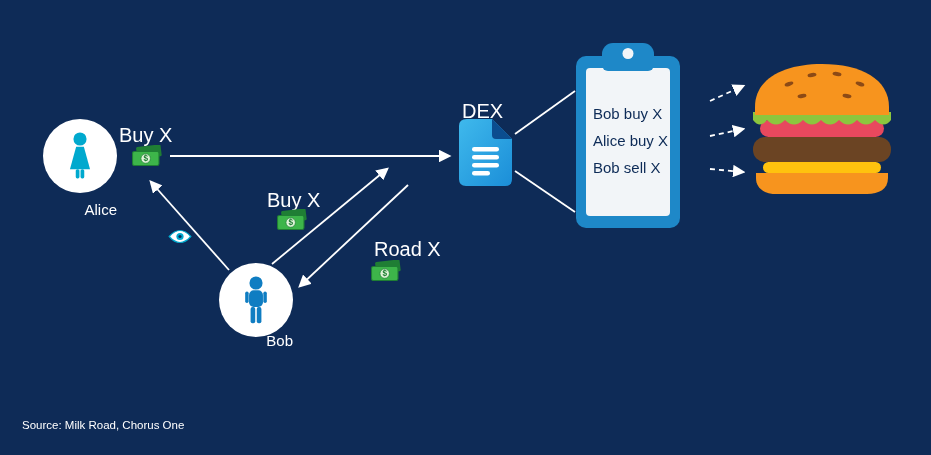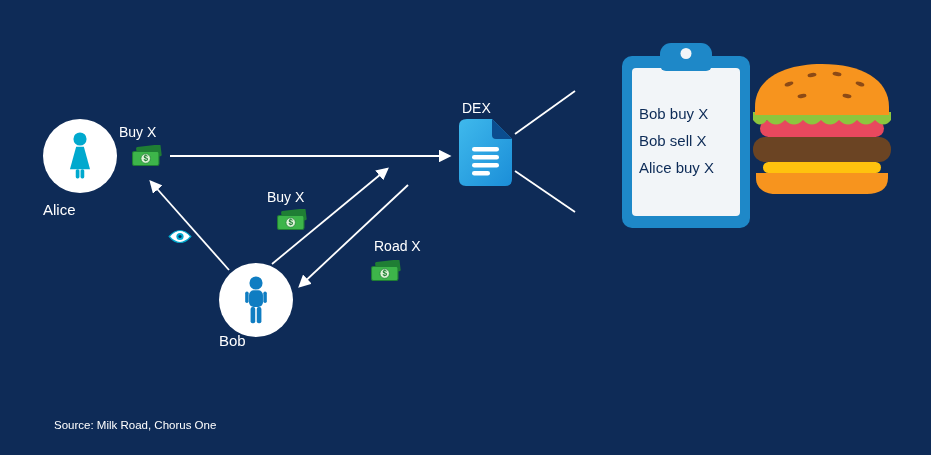--- a/index.html
+++ b/index.html
@@ -2,27 +2,27 @@
 <html style="--bg: #0e2b57; --arrow: #ffffff; --label-text: #ffffff; --alice-cyan: #00a9ce; --bob-blue: #0f7dc2; --money-green: #3db54a; --money-dark: #1f7e34; --money-light: #dff3d8; --doc-blue-light: #3fb9ec; --doc-blue: #1b8ed8; --doc-fold: #0b4d8f; --board-blue: #1e88c8; --paper: #f2f5f8; --clip-text: #0d2b57; --bun: #f7941e; --seed: #8c4a16; --lettuce: #8cc63e; --tomato: #e8485e; --patty: #6b4423; --cheese: #ffc20e;"><head>
 <meta charset="utf-8">
 <style>
   html,body{margin:0;padding:0;background:#0e2b57;}
   .canvas{
     position:relative;width:931px;height:455px;overflow:hidden;
     background:var(--bg,#0e2b57);
     font-family:"Liberation Sans",sans-serif;
   }
   .abs{position:absolute;}
-  .label{color:var(--label-text,#ffffff);font-size:14px;white-space:nowrap;}
+  .label{color:var(--label-text,#ffffff);font-size:20px;white-space:nowrap;}
   .node-circle{width:74px;height:74px;border-radius:50%;background:#ffffff;
     display:flex;align-items:center;justify-content:center;}
-  .node-label{width:74px;text-align:left;color:var(--label-text,#ffffff);font-size:15px;}
+  .node-label{width:74px;text-align:right;color:var(--label-text,#ffffff);font-size:15px;}
 
   
-  .board{width:128px;height:172px;background:var(--board-blue,#1e88c8);border-radius:10px;position:absolute;margin-left:46px;}
+  .board{width:104px;height:172px;background:var(--board-blue,#1e88c8);border-radius:10px;position:absolute;}
   .paper{position:absolute;left:10px;top:12px;right:10px;bottom:12px;
     background:var(--paper,#f2f5f8);border-radius:4px;}
   .clip{position:absolute;left:50%;transform:translateX(-50%);top:-13px;width:52px;height:28px;
     background:var(--board-blue,#1e88c8);border-radius:11px 11px 6px 6px;}
   .clip-hole{position:absolute;left:50%;transform:translateX(-50%);top:5px;width:11px;height:11px;
     border-radius:50%;background:var(--paper,#f2f5f8);}
   .entries{position:absolute;left:17px;top:44px;}
   .entry{font-size:15px;color:var(--clip-text,#0d2b57);line-height:27px;white-space:nowrap;}
 
   
@@ -139,35 +139,35 @@
     <rect x="13" y="52" width="18" height="4.5" rx="2.25" fill="#ffffff"></rect>
   </svg>
 
   <div class="board" style="left:576px;top:56px;">
     <div class="paper"></div>
     <div class="clip">
       <div class="clip-hole"></div>
     </div>
     <div class="entries">
       <div class="entry">Bob buy X</div>
+      <div class="entry">Alice buy X</div>
       <div class="entry">Bob sell X</div>
-      <div class="entry">Alice buy X</div>
     </div>
   </div>
 
   <svg class="abs" style="left:747px;top:57px;" width="150" height="140" viewBox="0 0 150 140">
     <path class="f-bun" d="M9,116 H141 V121 C141,132 132,137 120,137 H30 C18,137 9,132 9,121 Z"></path>
     <rect class="f-cheese" x="16" y="105" width="118" height="11" rx="5.5"></rect>
     <rect class="f-patty" x="6" y="80" width="138" height="25" rx="12"></rect>
     <rect class="f-tomato" x="13" y="63" width="124" height="17" rx="8.5"></rect>
     <path class="f-lettuce" d="M6,55 L144,55 L144,63 Q137,72 128,63 Q119,72 110,63 Q101,72 92,63 Q83,72 74,63 Q65,72 56,63 Q47,72 38,63 Q29,72 20,63 Q13,72 6,63 Z"></path>
     <path class="f-bun" d="M8,58 L8,50 C8,22 36,7 75,7 C114,7 142,22 142,50 L142,58 Z"></path>
     <ellipse class="f-seed" cx="42" cy="27" rx="4.5" ry="2" transform="rotate(-18 42 27)"></ellipse>
     <ellipse class="f-seed" cx="65" cy="18" rx="4.5" ry="2" transform="rotate(-8 65 18)"></ellipse>
     <ellipse class="f-seed" cx="90" cy="17" rx="4.5" ry="2" transform="rotate(8 90 17)"></ellipse>
     <ellipse class="f-seed" cx="113" cy="27" rx="4.5" ry="2" transform="rotate(18 113 27)"></ellipse>
     <ellipse class="f-seed" cx="55" cy="39" rx="4.5" ry="2" transform="rotate(-10 55 39)"></ellipse>
     <ellipse class="f-seed" cx="100" cy="39" rx="4.5" ry="2" transform="rotate(10 100 39)"></ellipse>
   </svg>
 
-  <div class="abs source" style="left:22px;top:419px;margin-left:32px;">Source: Milk Road, Chorus One</div>
+  <div class="abs source" style="left:22px;top:419px;">Source: Milk Road, Chorus One</div>
 
 </div>
 
 </body></html>

